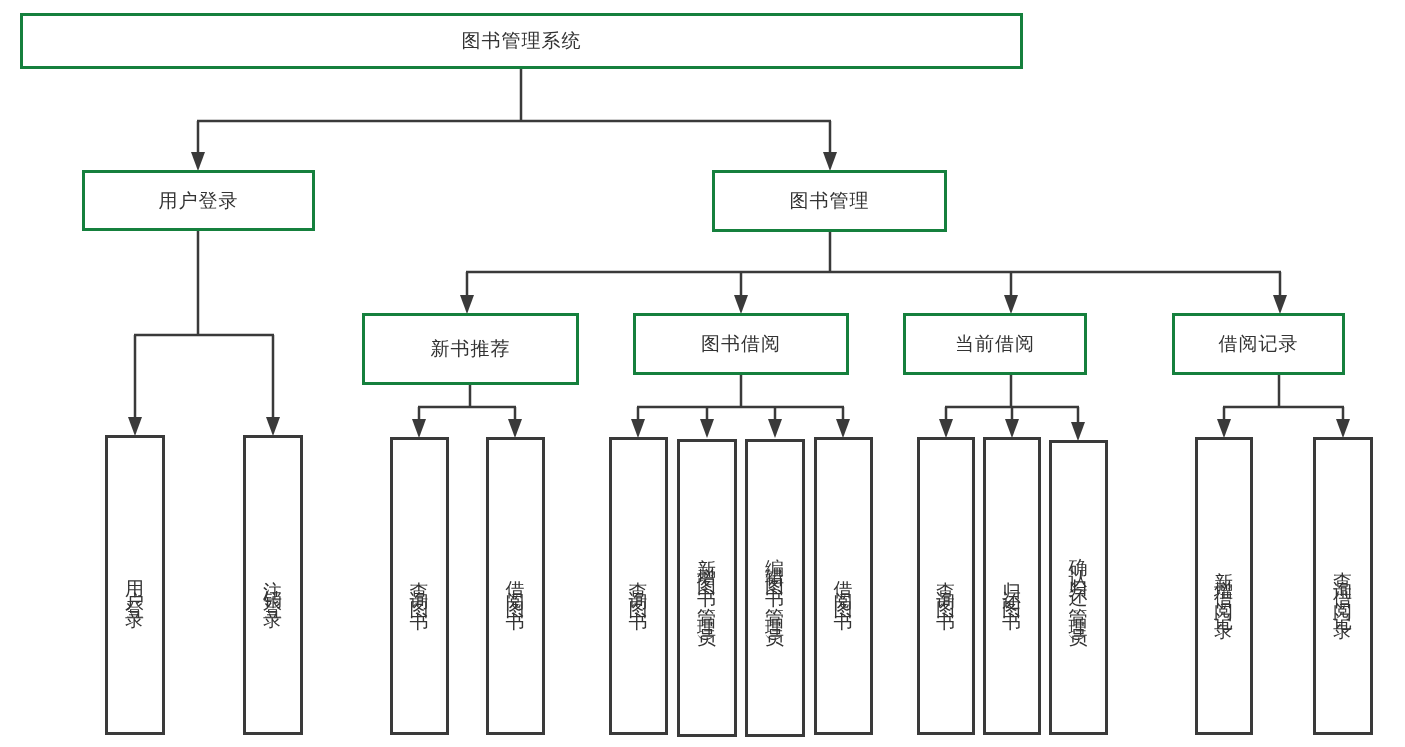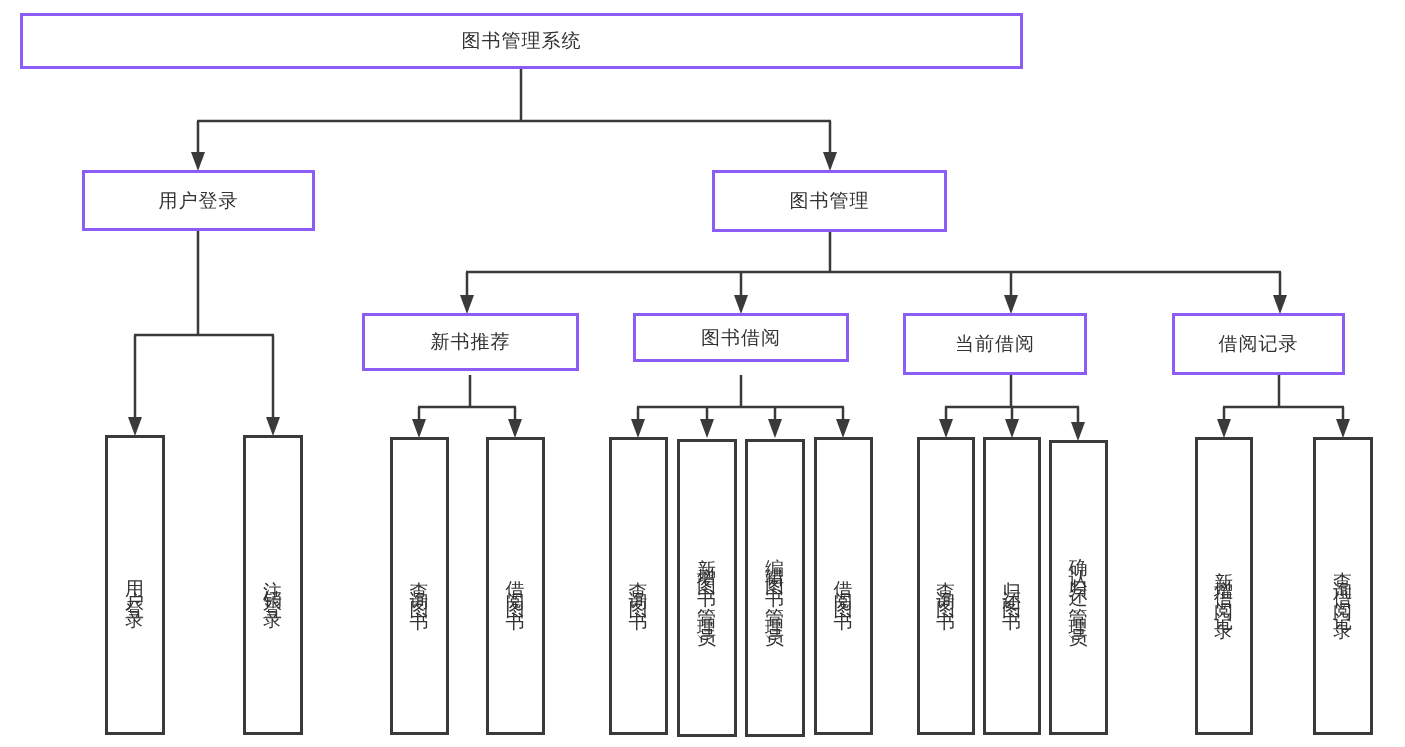--- a/index.html
+++ b/index.html
@@ -13,21 +13,21 @@
   }
   #wires {
     position: absolute;
     left: 0; top: 0;
     width: 1405px; height: 747px;
     z-index: 1;
   }
   .hbox {
     position: absolute;
     box-sizing: border-box;
-    border: 3px solid #8b5cf6;
+    border: 3px solid #15803d;
     background: #ffffff;
     display: flex;
     align-items: center;
     justify-content: center;
     z-index: 2;
   }
   .hbox .lbl {
     font-size: 19px;
     color: #333333;
     letter-spacing: 1px;
@@ -124,24 +124,24 @@
     <span class="lbl">图书管理系统</span>
   </div>
 
   <div class="hbox" style="left:82px; top:170px; width:233px; height:61px;">
     <span class="lbl">用户登录</span>
   </div>
   <div class="hbox" style="left:712px; top:170px; width:235px; height:62px;justify-content:center;">
     <span class="lbl">图书管理</span>
   </div>
 
-  <div class="hbox" style="left:362px; top:313px; width:217px; height:58px;">
+  <div class="hbox" style="left:362px; top:313px; width:217px; height:72px;">
     <span class="lbl">新书推荐</span>
   </div>
-  <div class="hbox" style="left:633px; top:313px; width:216px; height:49px;">
+  <div class="hbox" style="left:633px; top:313px; width:216px; height:62px;">
     <span class="lbl">图书借阅</span>
   </div>
   <div class="hbox" style="left:903px; top:313px; width:184px; height:62px;text-align:right;">
     <span class="lbl">当前借阅</span>
   </div>
   <div class="hbox" style="left:1172px; top:313px; width:173px; height:62px;">
     <span class="lbl">借阅记录</span>
   </div>
 
   <div class="vbox" style="left:105px; top:435px; width:60px; height:300px;">

